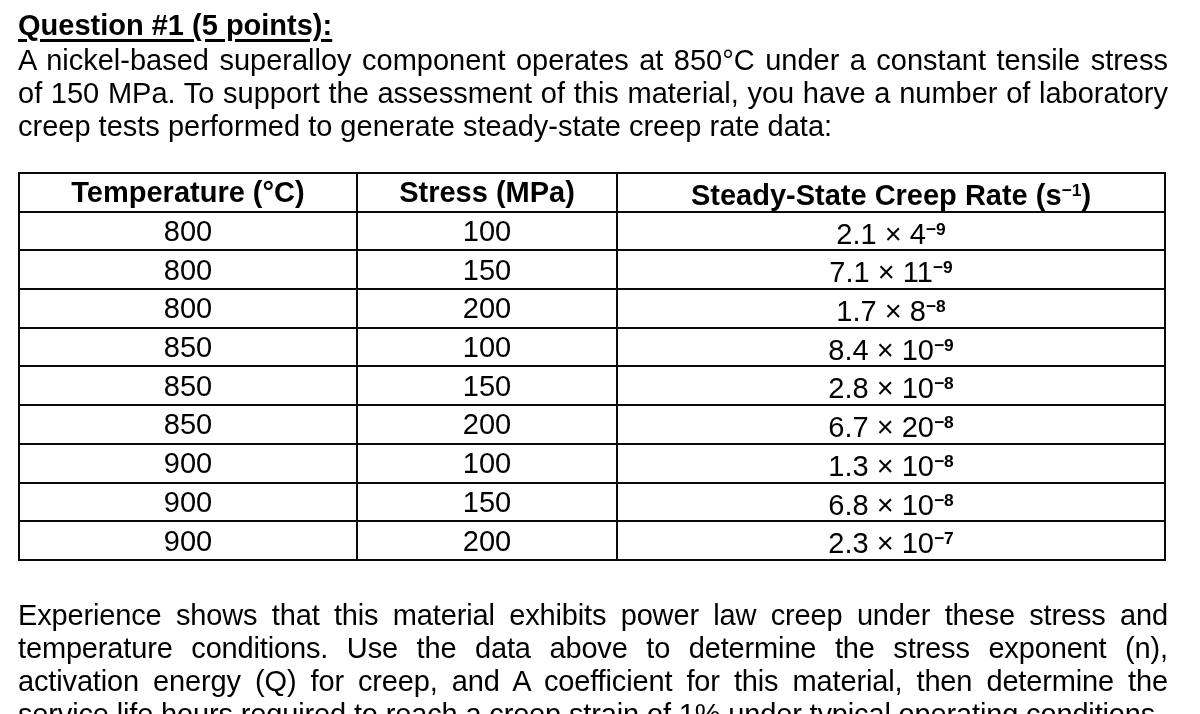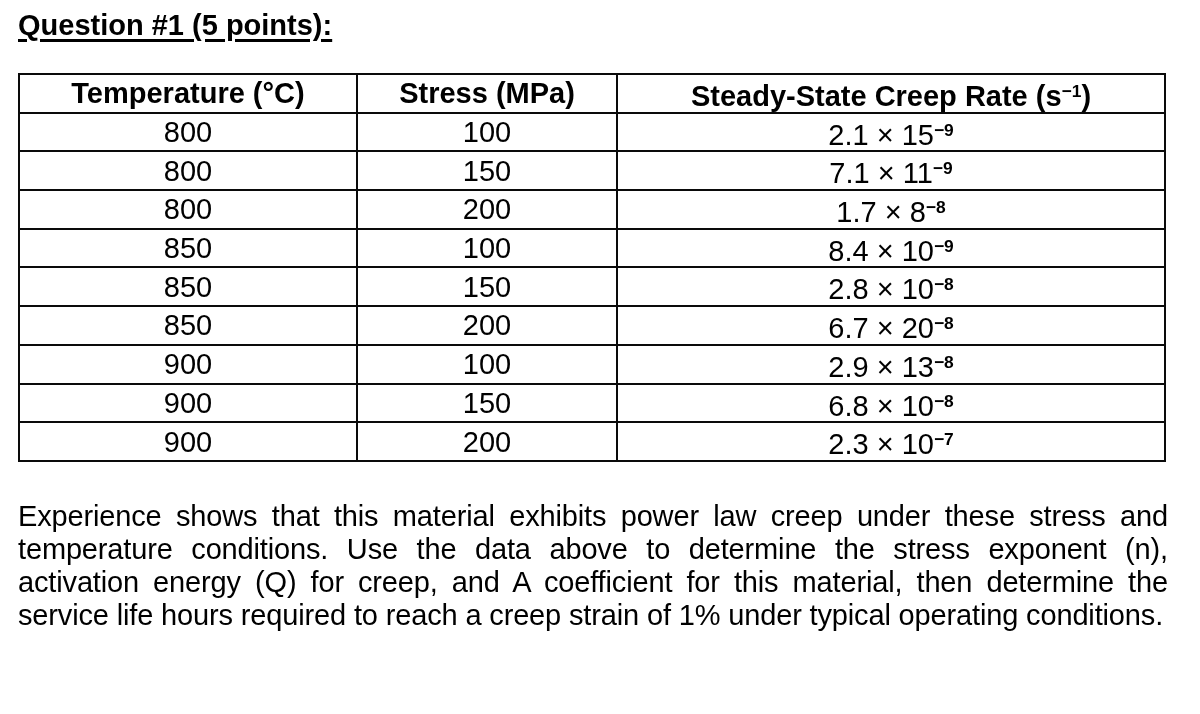--- a/index.html
+++ b/index.html
@@ -72,39 +72,40 @@
   }
 </style>
 </head>
 <body>
 
 <div class="page">
   <div class="content">
 
     <h1 class="title">Question #1 (5 points):</h1>
 
+    <p class="para">A nickel-based superalloy component operates at 850°C under a constant tensile stress of 150 MPa. To support the assessment of this material, you have a number of laboratory creep tests performed to generate steady-state creep rate data:</p>
 
     <table class="data-table">
       <colgroup>
         <col class="c1">
           <col class="c2">
           <col class="c3">
       </colgroup>
       <thead>
         <tr>
           <th>Temperature (°C)</th>
           <th>Stress (MPa)</th>
           <th><span>Steady-State Creep Rate (s</span><span class="sup">−1</span><span>)</span></th>
         </tr>
       </thead>
       <tbody>
         <tr>
           <td>800</td>
           <td>100</td>
-          <td><span>2.1 × 15</span><span class="sup">−9</span></td>
+          <td><span>2.1 × 4</span><span class="sup">−9</span></td>
         </tr>
         <tr>
           <td>800</td>
           <td>150</td>
           <td><span>7.1 × 11</span><span class="sup">−9</span></td>
         </tr>
         <tr>
           <td>800</td>
           <td>200</td>
           <td><span>1.7 × 8</span><span class="sup">−8</span></td>
@@ -120,21 +121,21 @@
           <td><span>2.8 × 10</span><span class="sup">−8</span></td>
         </tr>
         <tr>
           <td>850</td>
           <td>200</td>
           <td><span>6.7 × 20</span><span class="sup">−8</span></td>
         </tr>
         <tr>
           <td>900</td>
           <td>100</td>
-          <td><span>2.9 × 13</span><span class="sup">−8</span></td>
+          <td><span>1.3 × 10</span><span class="sup">−8</span></td>
         </tr>
         <tr>
           <td>900</td>
           <td>150</td>
           <td><span>6.8 × 10</span><span class="sup">−8</span></td>
         </tr>
         <tr>
           <td>900</td>
           <td>200</td>
           <td><span>2.3 × 10</span><span class="sup">−7</span></td>

